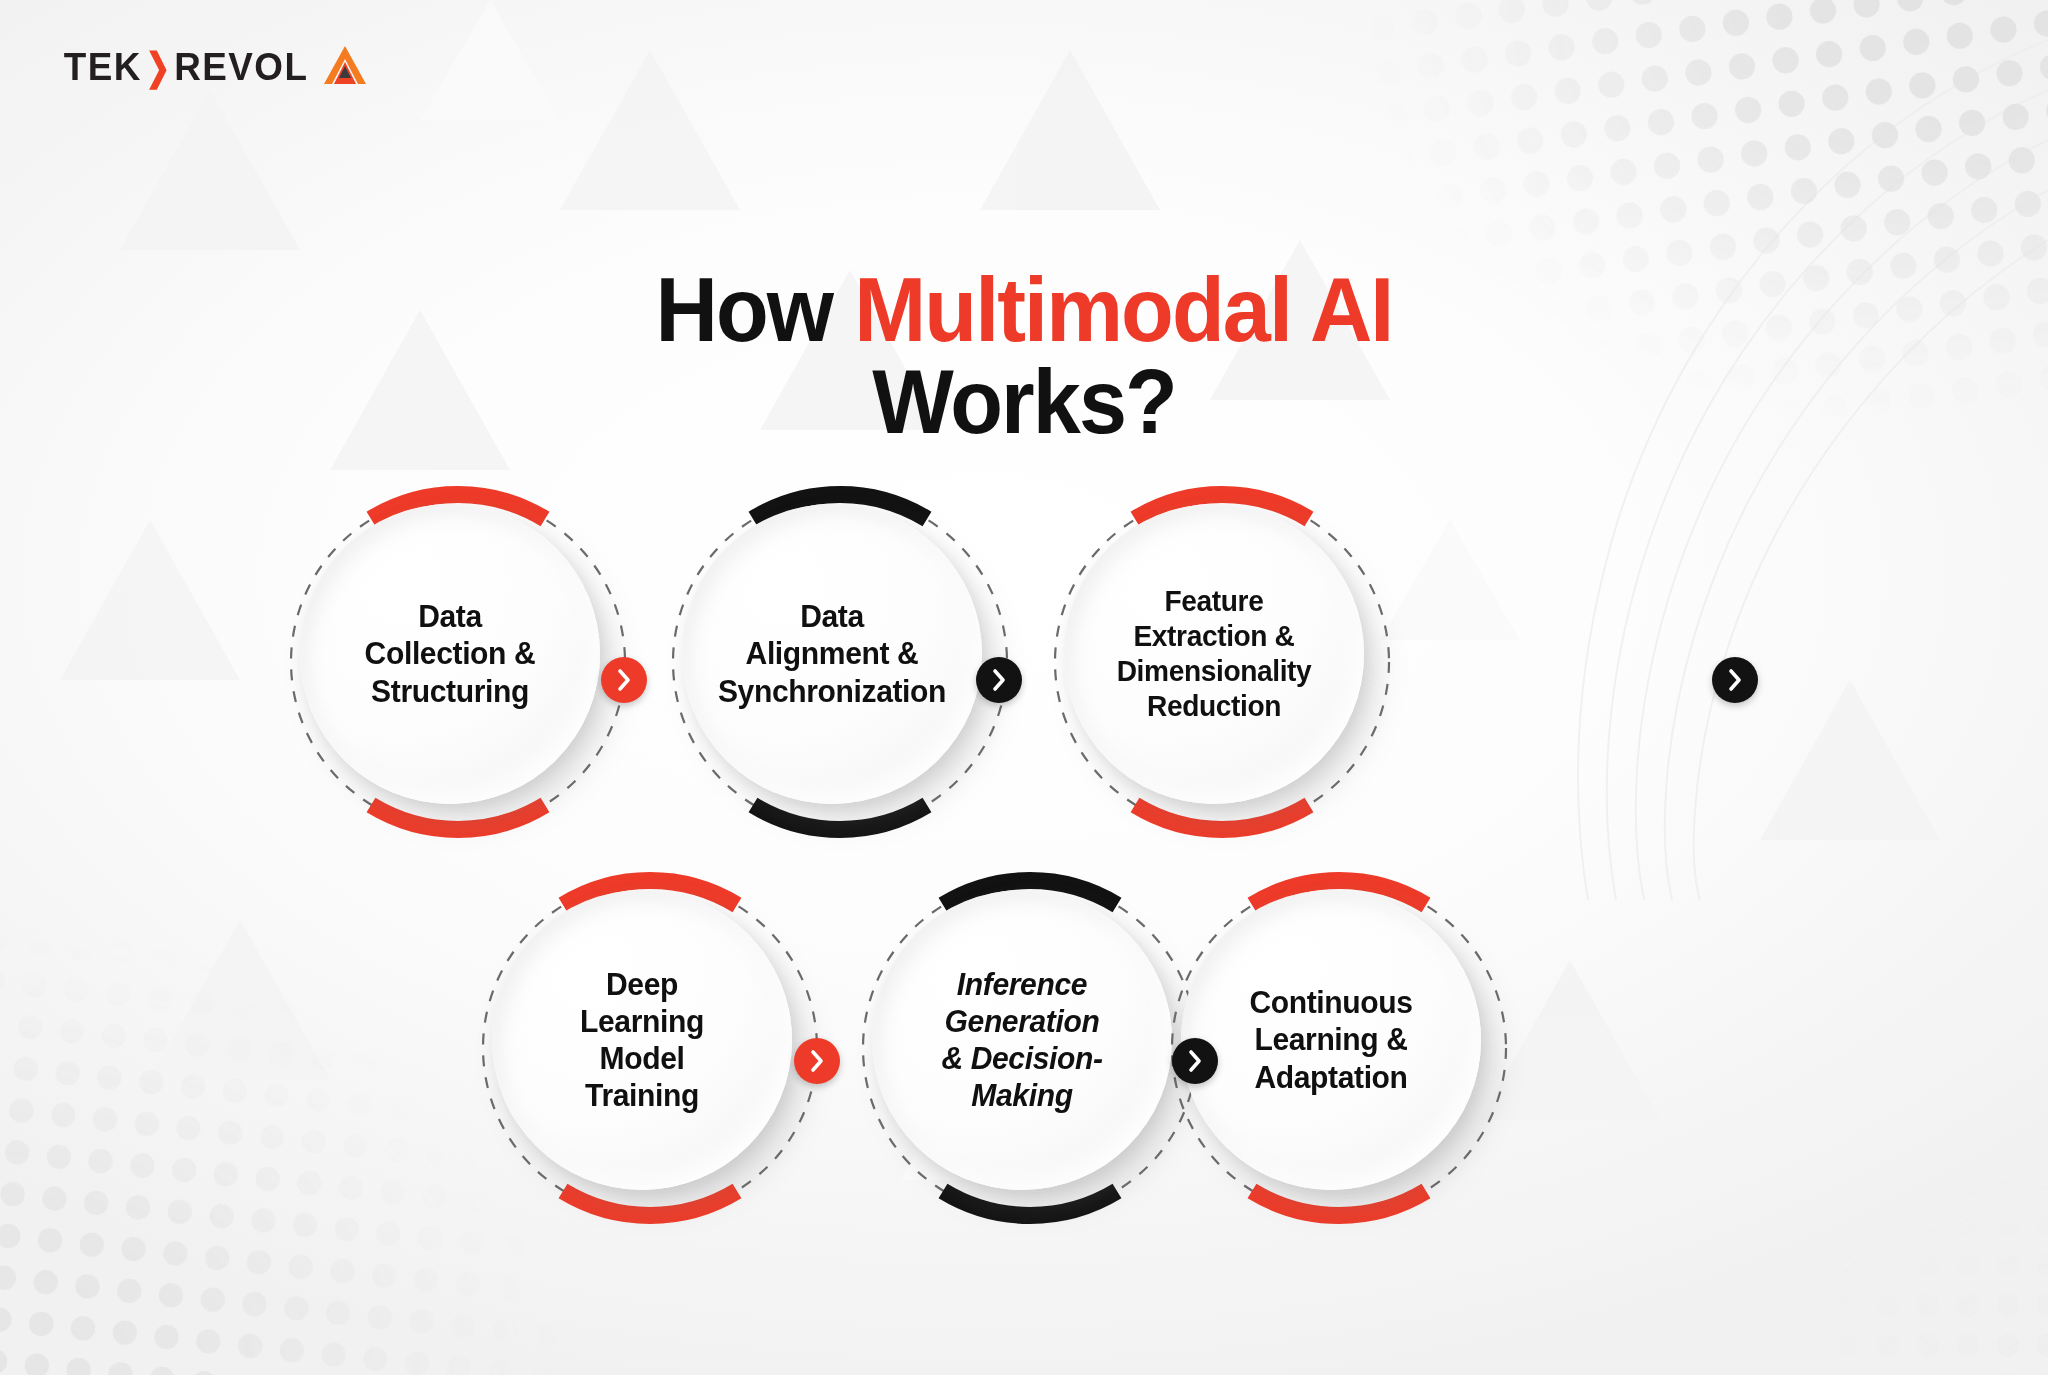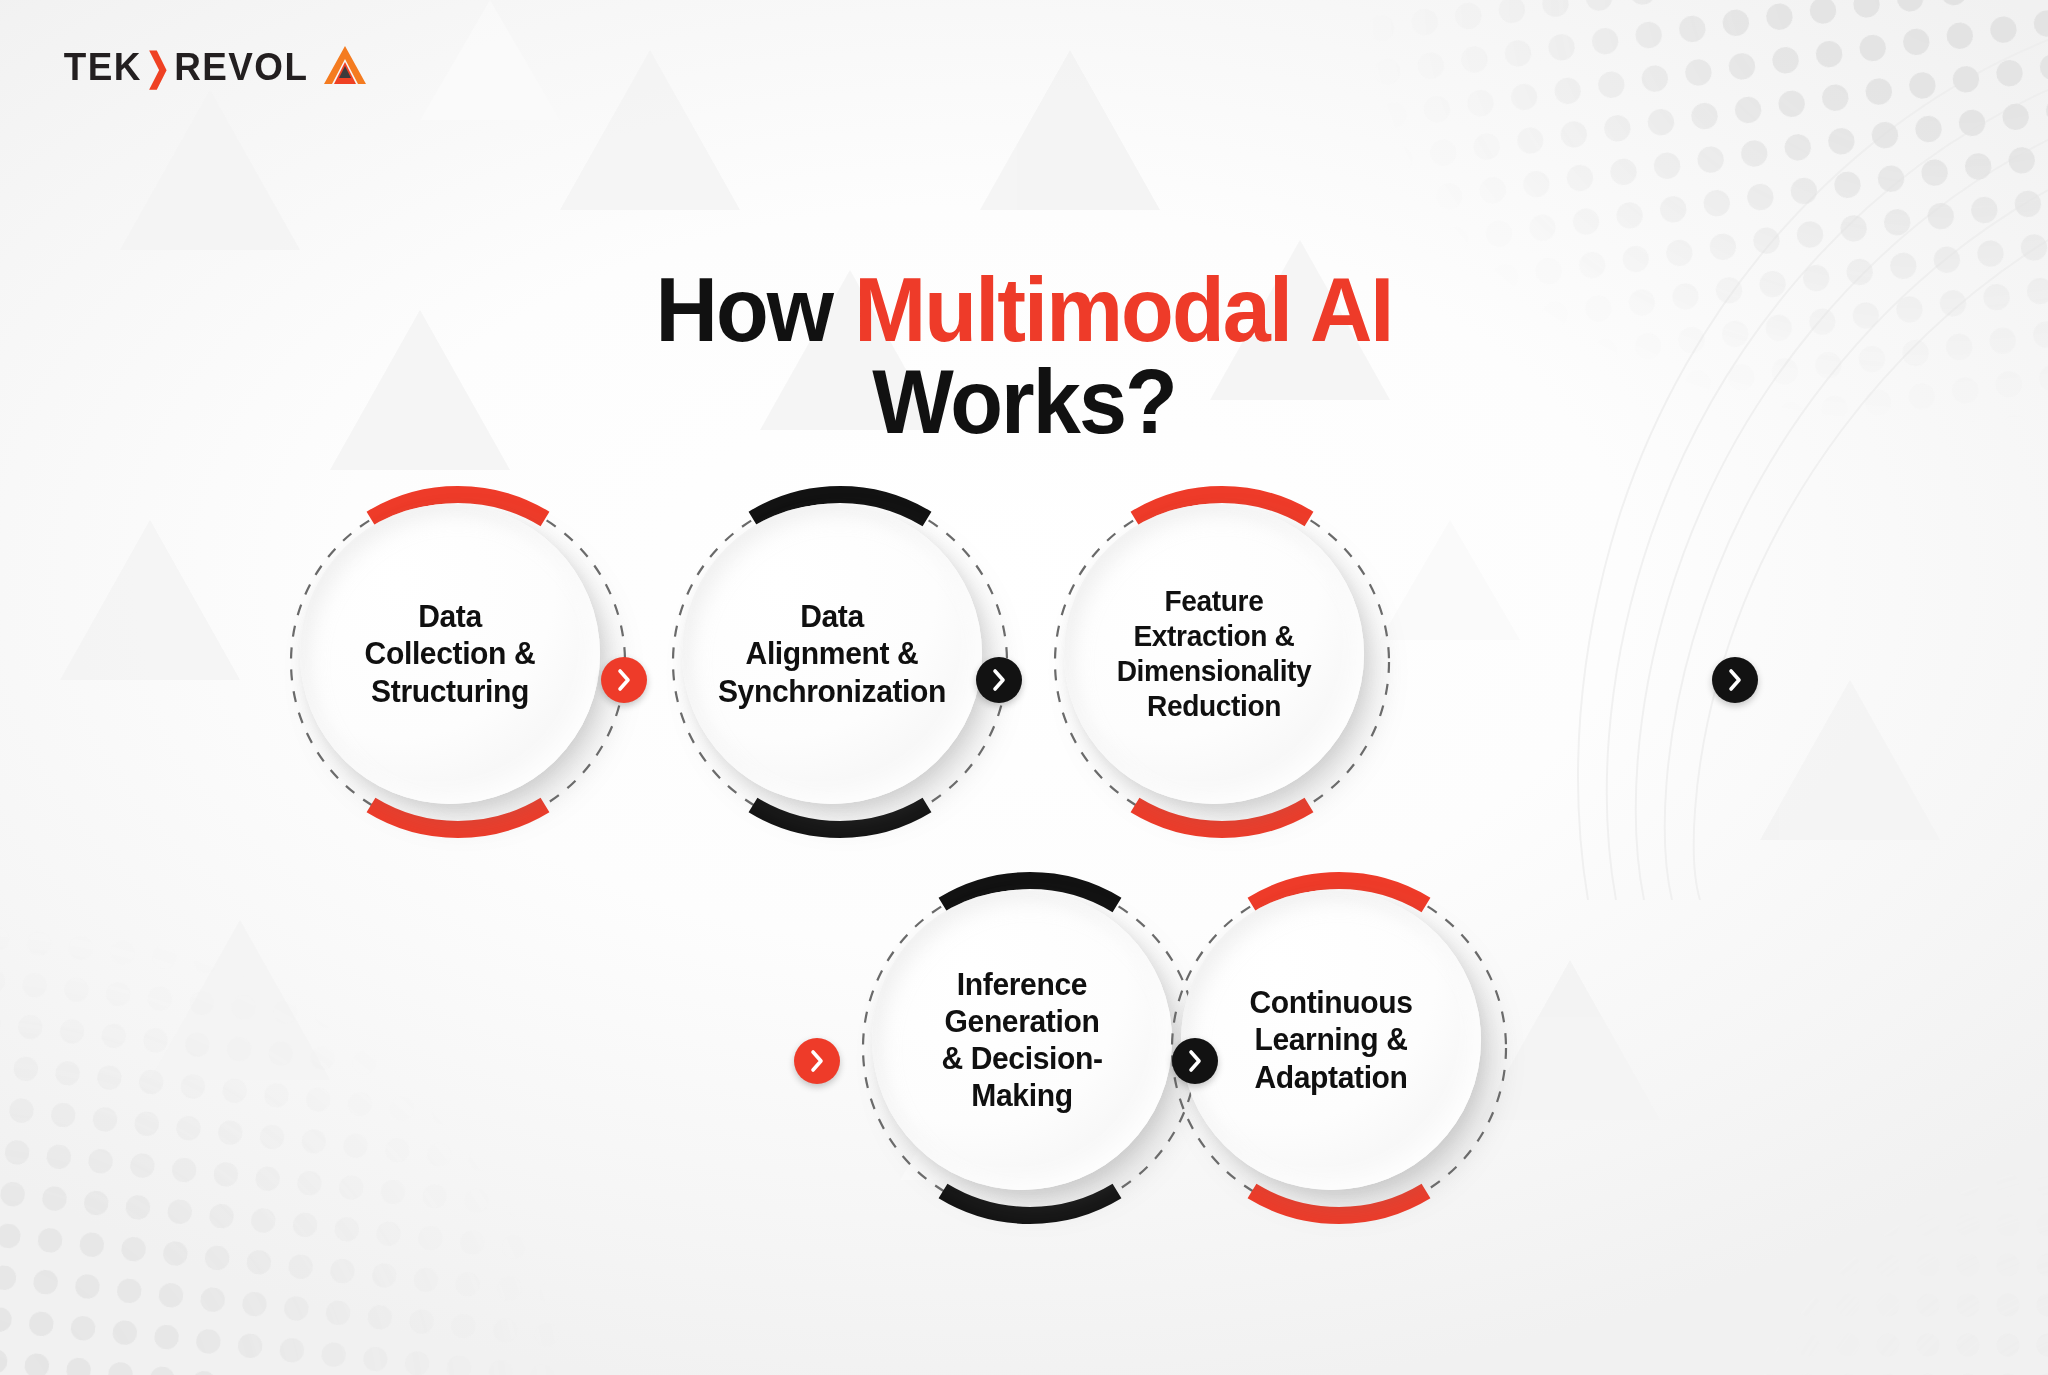--- a/index.html
+++ b/index.html
@@ -224,22 +224,34 @@
       <path d="M 88 318 A 167 167 0 0 0 262 318" fill="none" stroke="#ee3b29" stroke-width="17" stroke-linecap="butt"></path>
     </svg>
     <div class="disc"></div>
     <div class="label" style="font-size:29px;">Feature
 Extraction &amp;
 Dimensionality
 Reduction</div>
   </div>
 
 
-
-  <div class="node" style="left:855px;top:873px;">
+  <div class="node" style="left:475px;top:873px;">
+    <svg class="ring-svg" viewBox="0 0 350 350">
+      <circle cx="175" cy="175" r="167" fill="none" stroke="#6b6b6b" stroke-width="2.2" stroke-dasharray="11 11"></circle>
+      <path d="M 88 32 A 167 167 0 0 1 262 32" fill="none" stroke="#ee3b29" stroke-width="17" stroke-linecap="butt"></path>
+      <path d="M 88 318 A 167 167 0 0 0 262 318" fill="none" stroke="#ee3b29" stroke-width="17" stroke-linecap="butt"></path>
+    </svg>
+    <div class="disc"></div>
+    <div class="label">Deep
+Learning
+Model
+Training</div>
+  </div>
+
+  <div class="node" style="left:855px;top:873px;font-style:italic;">
     <svg class="ring-svg" viewBox="0 0 350 350">
       <circle cx="175" cy="175" r="167" fill="none" stroke="#6b6b6b" stroke-width="2.2" stroke-dasharray="11 11"></circle>
       <path d="M 88 32 A 167 167 0 0 1 262 32" fill="none" stroke="#121212" stroke-width="17" stroke-linecap="butt"></path>
       <path d="M 88 318 A 167 167 0 0 0 262 318" fill="none" stroke="#121212" stroke-width="17" stroke-linecap="butt"></path>
     </svg>
     <div class="disc"></div>
     <div class="label">Inference
 Generation
 &amp; Decision-
 Making</div>

